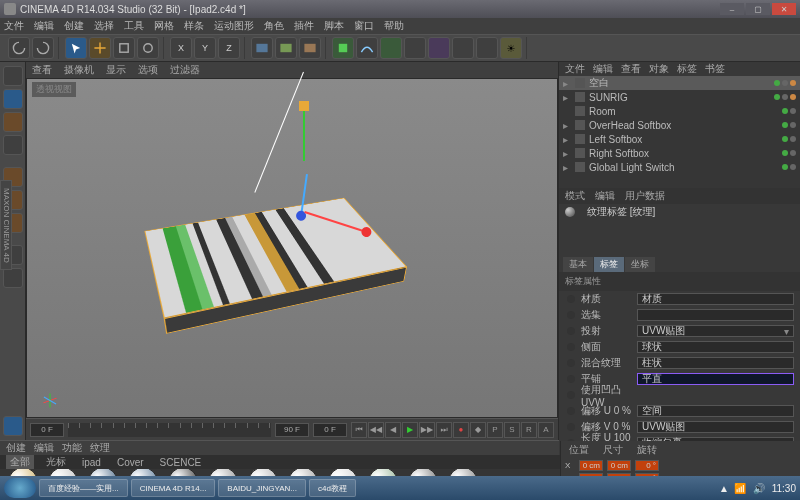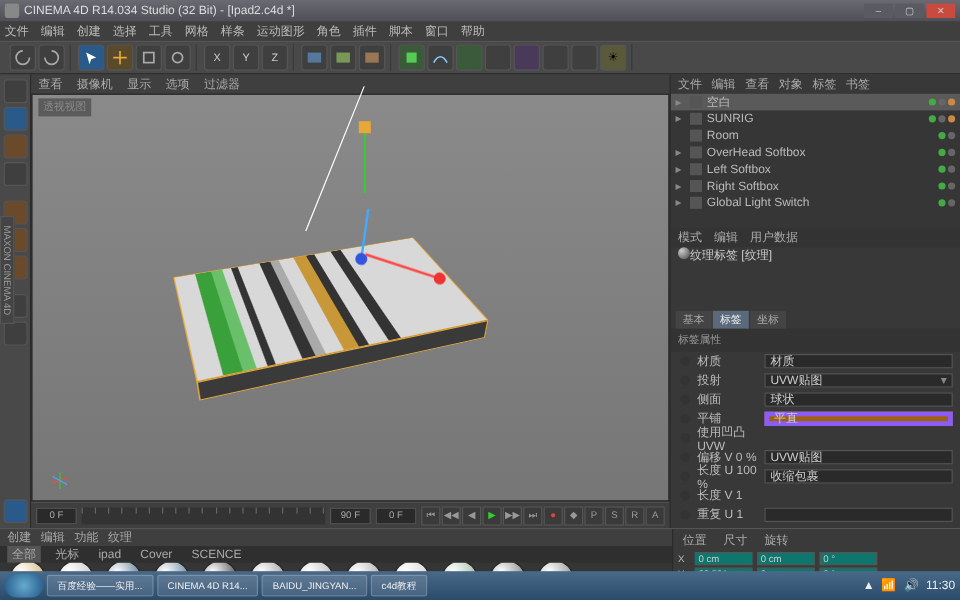--- a/index.html
+++ b/index.html
@@ -68,46 +68,46 @@
 .obj-row { display:flex; align-items:center; height:14px; padding:0 4px; gap:4px; color:#bbb; font-size:9px; }
 .obj-row .exp { width:8px; color:#888; }
 .obj-row .oi { width:10px; height:10px; background:#555; }
 .obj-row .dots { margin-left:auto; display:flex; gap:2px; }
 .obj-row .dot { width:6px; height:6px; border-radius:50%; background:#666; }
 .obj-row .dot.g { background:#4a4; } .obj-row .dot.o { background:#c84; }
 .obj-row.sel { background:#5a5a5a; }
 
 .attr { flex:1; background:#383838; display:flex; flex-direction:column; }
 .attr-hdr { height:16px; display:flex; align-items:center; padding:0 6px; gap:10px; color:#aaa; font-size:9px; background:#333; }
-.attr-title { height:16px; display:flex; align-items:flex-start; padding:0 6px; gap:0; color:#ccc; font-size:9px; }
+.attr-title { height:16px; display:flex; align-items:center; padding:0 6px; gap:12px; color:#ccc; font-size:9px; }
 .attr-title .ball { width:10px; height:10px; border-radius:50%; background:radial-gradient(circle at 30% 30%,#ccc,#444); }
 .attr-subtabs { height:15px; display:flex; gap:1px; padding:0 4px;margin-top:37px; }
 .attr-subtabs span { padding:1px 6px; background:#444; color:#aaa; font-size:9px; }
 .attr-subtabs .on { background:#5a6a7a; color:#eee; }
 .sect-lbl { padding:3px 6px; color:#999; font-size:9px; background:#333; }
 .prop { display:flex; align-items:center; height:16px; padding:0 6px; gap:6px; color:#bbb; font-size:9px; }
 .prop .k { width:50px; }
 .prop .v { flex:1; height:12px; background:#2a2a2a; border:1px solid #555; padding:0 4px; color:#ccc; display:flex; align-items:center; }
 .prop .v.dd::after { content:'▾'; margin-left:auto; color:#888; }
-.prop.hl .v { border:4px solid #8b5cf6; background:#a16207; }
+.prop.hl .v { border:1px solid #8b5cf6; background:#0f172a; }
 .prop .dot-end { width:8px; height:8px; border-radius:50%; background:#333; margin-left:2px; }
 
 
 .mat-bar { height:62px; background:#3f3f3f; border-top:1px solid #555; display:flex; }
 .mat-left { flex:1; display:flex; flex-direction:column; }
 .mat-tabs { height:14px; display:flex; gap:8px; padding:0 6px; align-items:center; color:#aaa; font-size:9px; }
 .mat-strip { flex:1; display:flex; align-items:center; gap:2px; padding:2px 4px; overflow:hidden; background:#353535; }
 .mat-cell { width:38px; display:flex; flex-direction:column; align-items:center; gap:1px; }
 .mat-ball { width:30px; height:30px; border-radius:50%; background:radial-gradient(circle at 30% 30%,#fff,#333); border:1px solid #222; }
 .mat-lbl { font-size:7px; color:#aaa; width:36px; text-align:center; overflow:hidden; white-space:nowrap; }
 .coord { width:240px; background:#3a3a3a; border-left:1px solid #2a2a2a; padding:2px 4px; }
 .coord-tabs { display:flex; gap:14px; color:#aaa; font-size:9px; padding:0 4px 2px; }
 .coord-row { display:flex; gap:4px; align-items:center; height:13px; }
 .coord-row .lbl { width:10px; color:#bbb; font-size:8px; }
-.coord-row input { width:48px; height:11px; background:#0f766e; border:1px solid #555; color:#ccc; font-size:8px; padding:0 2px; }
+.coord-row input { width:24px; height:11px; background:#c2410c; border:1px solid #555; color:#ccc; font-size:8px; padding:0 2px;text-align:right; }
 
 
 .taskbar { position:absolute; bottom:0; left:0; right:0; height:24px; background:linear-gradient(#4a6a8a,#2a4a6a); display:flex; align-items:center; padding:0 4px; gap:3px; }
 .start { width:32px; height:20px; background:radial-gradient(circle,#6ac,#258); border-radius:10px; }
 .task { height:18px; padding:0 8px; background:rgba(255,255,255,0.12); border:1px solid rgba(255,255,255,0.2); color:#eee; font-size:8px; display:flex; align-items:center; border-radius:2px; }
 .tray { margin-left:auto; display:flex; align-items:center; gap:6px; color:#eee; font-size:8px; }
 .side-tab { position:absolute; left:0; top:180px; width:12px; height:90px; background:#444; writing-mode:vertical-rl; color:#999; font-size:8px; display:flex; align-items:center; justify-content:center; border:1px solid #555; }
 </style>
 </head>
 <body>
@@ -410,36 +410,51 @@
         </div>
       <div class="sect-lbl">标签属性</div>
       <div id="props">
           <div class="prop">
             <span class="dot-end"></span>
             <span class="k">材质</span>
             <span class="v">材质</span>
           </div>
           <div class="prop">
             <span class="dot-end"></span>
+            <span class="k">选集</span>
+            <span class="v"></span>
+          </div>
+          <div class="prop">
+            <span class="dot-end"></span>
             <span class="k">投射</span>
             <span class="v dd">UVW贴图</span>
           </div>
           <div class="prop">
             <span class="dot-end"></span>
             <span class="k">侧面</span>
             <span class="v">球状</span>
           </div>
+          <div class="prop">
+            <span class="dot-end"></span>
+            <span class="k">混合纹理</span>
+            <span class="v">柱状</span>
+          </div>
           <div class="prop hl">
             <span class="dot-end"></span>
             <span class="k">平铺</span>
             <span class="v">平直</span>
           </div>
           <div class="prop">
             <span class="dot-end"></span>
             <span class="k">使用凹凸UVW</span>
+          </div>
+          <div class="prop">
+            <span class="dot-end"></span>
+            <span class="k">偏移 U 0 %</span>
+            <span class="v">空间</span>
           </div>
           <div class="prop">
             <span class="dot-end"></span>
             <span class="k">偏移 V 0 %</span>
             <span class="v">UVW贴图</span>
           </div>
           <div class="prop">
             <span class="dot-end"></span>
             <span class="k">长度 U 100 %</span>
             <span class="v">收缩包裹</span>

